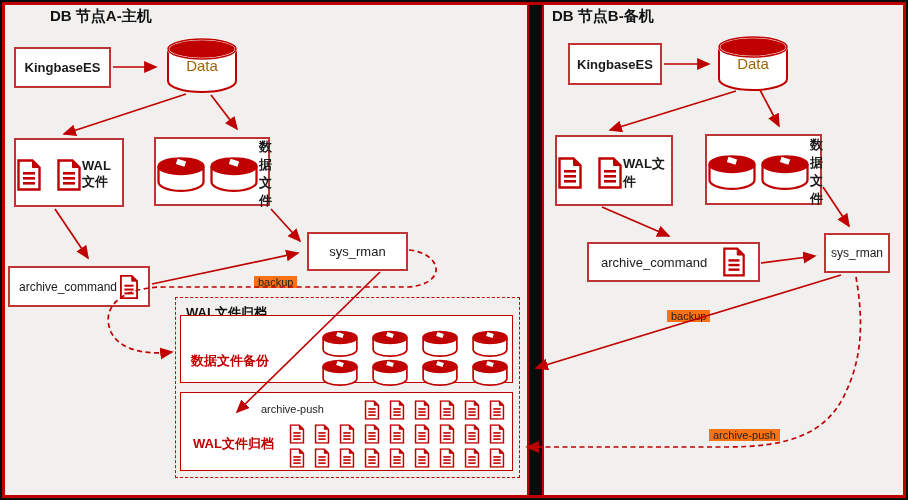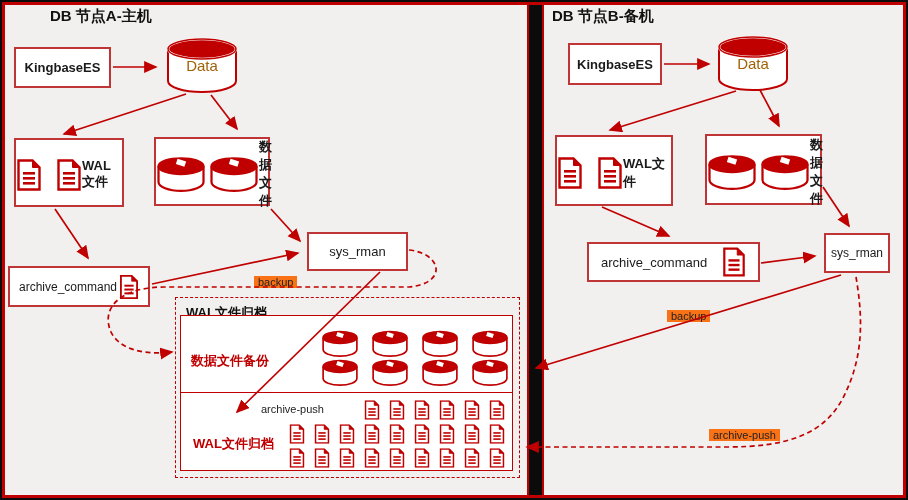--- a/index.html
+++ b/index.html
@@ -116,21 +116,21 @@
         <use href="#sym-doc"></use>
       </svg>
   </div>
 
   <div class="lbl smalllbl" style="left:254px;top:276px;">backup</div>
 
   <div class="repo">
     <div class="repo-title">WAL文件归档</div>
   </div>
 
-  <div class="innerbox" style="left:180px;top:315px;width:333px;height:78px;">
+  <div class="innerbox" style="left:180px;top:315px;width:333px;height:68px;">
     <div class="redlbl" style="position:absolute;left:10px;top:36px;">数据文件备份</div>
     <div class="cylgrid">
       <svg width="38" height="27" viewBox="0 0 44 32">
           <use href="#sym-cyl"></use>
         </svg>
       <svg width="38" height="27" viewBox="0 0 44 32">
           <use href="#sym-cyl"></use>
         </svg>
       <svg width="38" height="27" viewBox="0 0 44 32">
           <use href="#sym-cyl"></use>

